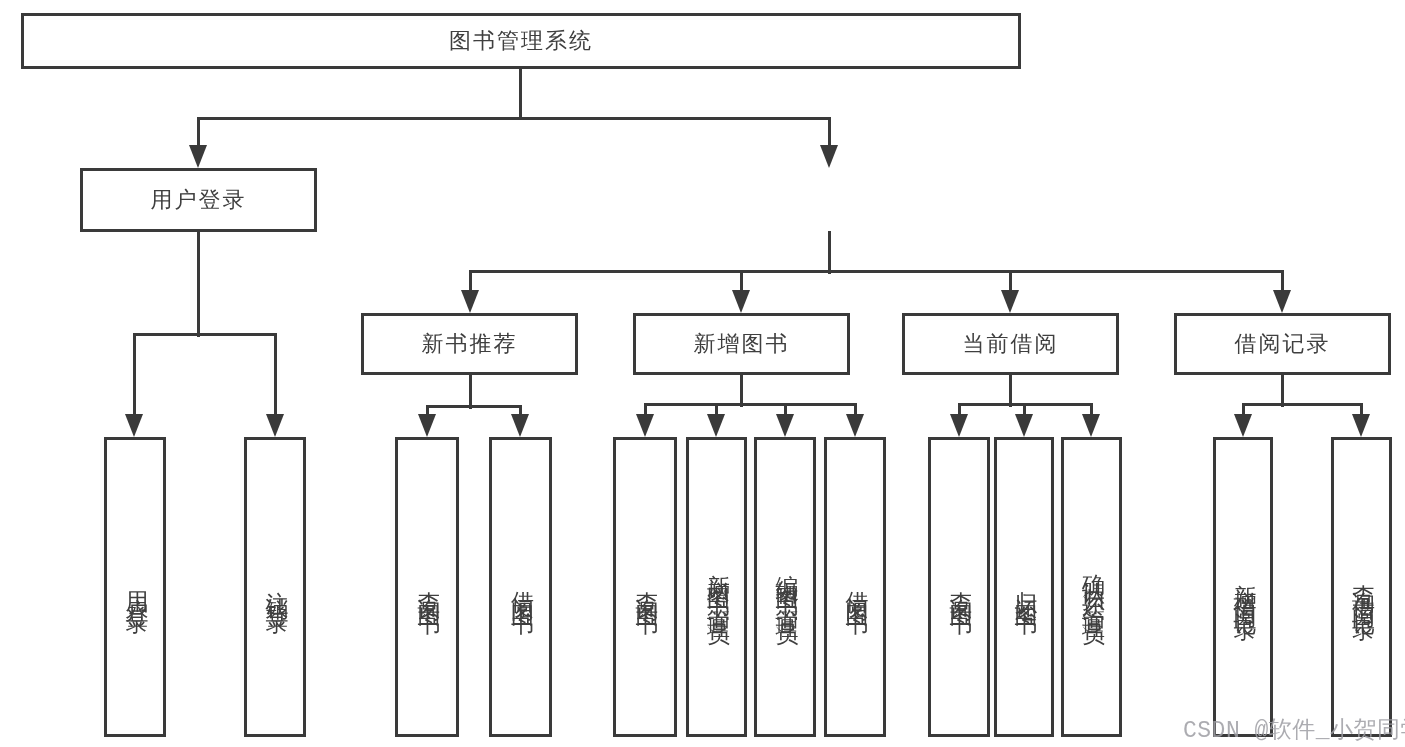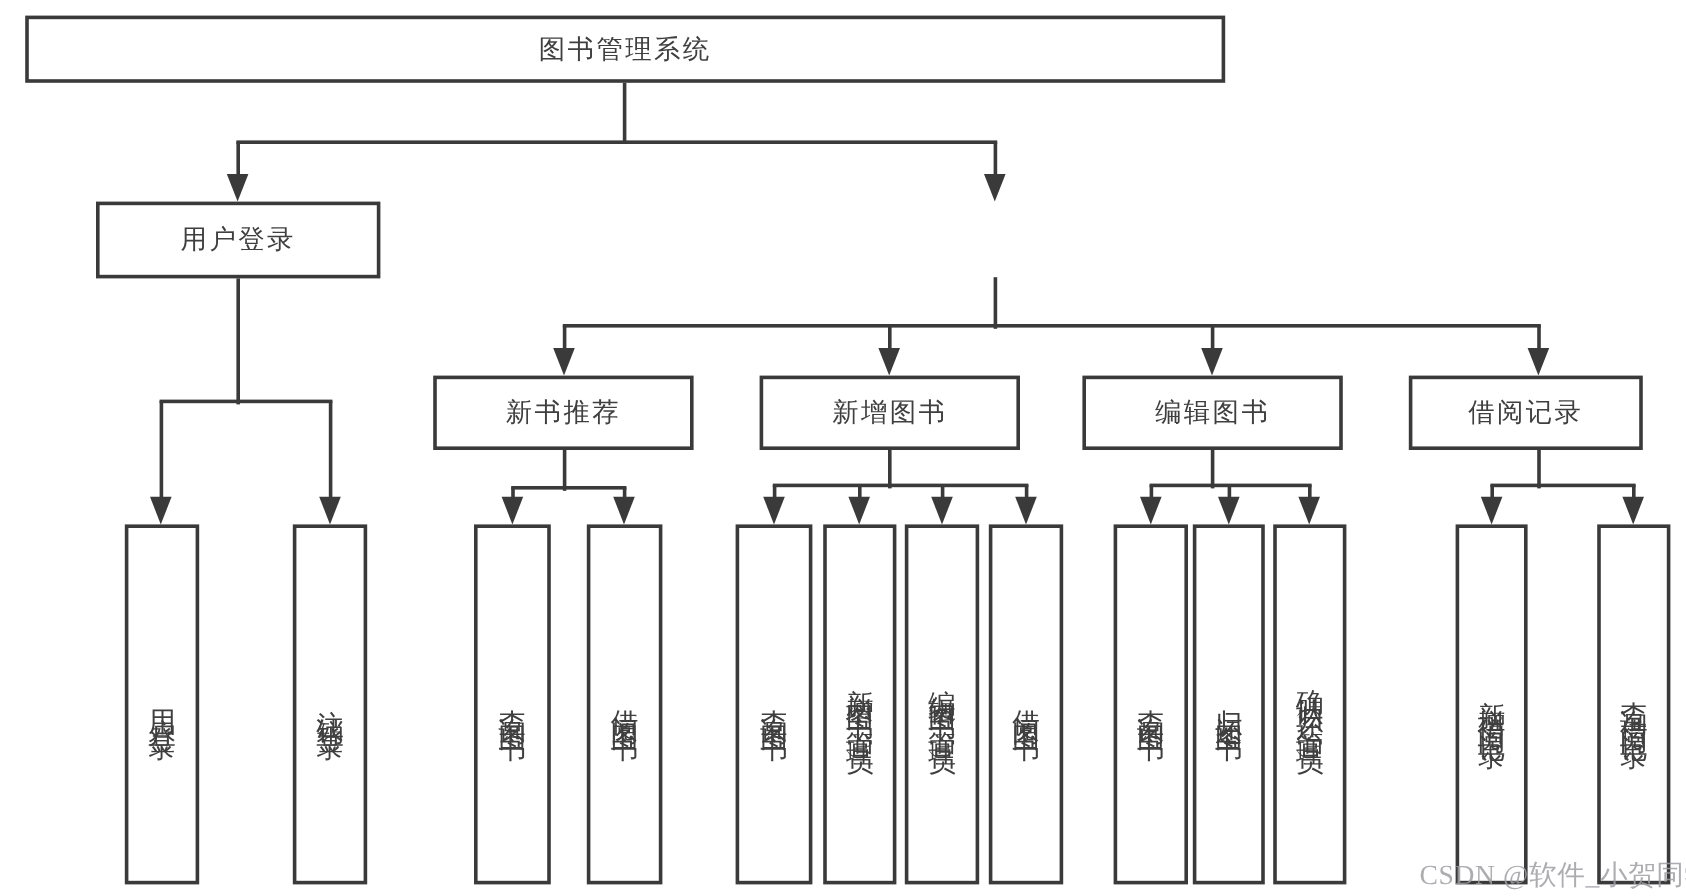--- a/index.html
+++ b/index.html
@@ -1,21 +1,21 @@
 <!DOCTYPE html>
 <html><head>
 <meta charset="utf-8">
 <style>
   html, body { margin: 0; padding: 0; background: #ffffff; }
   .canvas {
     position: relative;
     width: 1405px;
     height: 747px;
     background: #ffffff;
-    font-family: Liberation Serif, serif;
+    font-family: Liberation Mono, monospace;
     overflow: hidden;
   }
   .hbox {
     position: absolute;
     box-sizing: border-box;
     border: 3px solid #3a3a3a;
     background: #ffffff;
     display: flex;
     align-items: center;
     justify-content: center;
@@ -80,23 +80,23 @@
     <span>用户登录</span>
   </div>
 
   <div class="hbox" style="left:361px; top:313px; width:217px; height:62px;">
     <span>新书推荐</span>
   </div>
   <div class="hbox" style="left:633px; top:313px; width:217px; height:62px;">
     <span>新增图书</span>
   </div>
   <div class="hbox" style="left:902px; top:313px; width:217px; height:62px;">
-    <span>编辑图书</span>
+    <span>当前借阅</span>
   </div>
-  <div class="hbox" style="left:1174px; top:313px; width:195px; height:62px;">
+  <div class="hbox" style="left:1174px; top:313px; width:217px; height:62px;">
     <span>借阅记录</span>
   </div>
 
   <div class="vbox" style="left:104px; width:62px;">
     <span>用户登录</span>
   </div>
   <div class="vbox" style="left:244px; width:62px;">
     <span>注销登录</span>
   </div>
 

